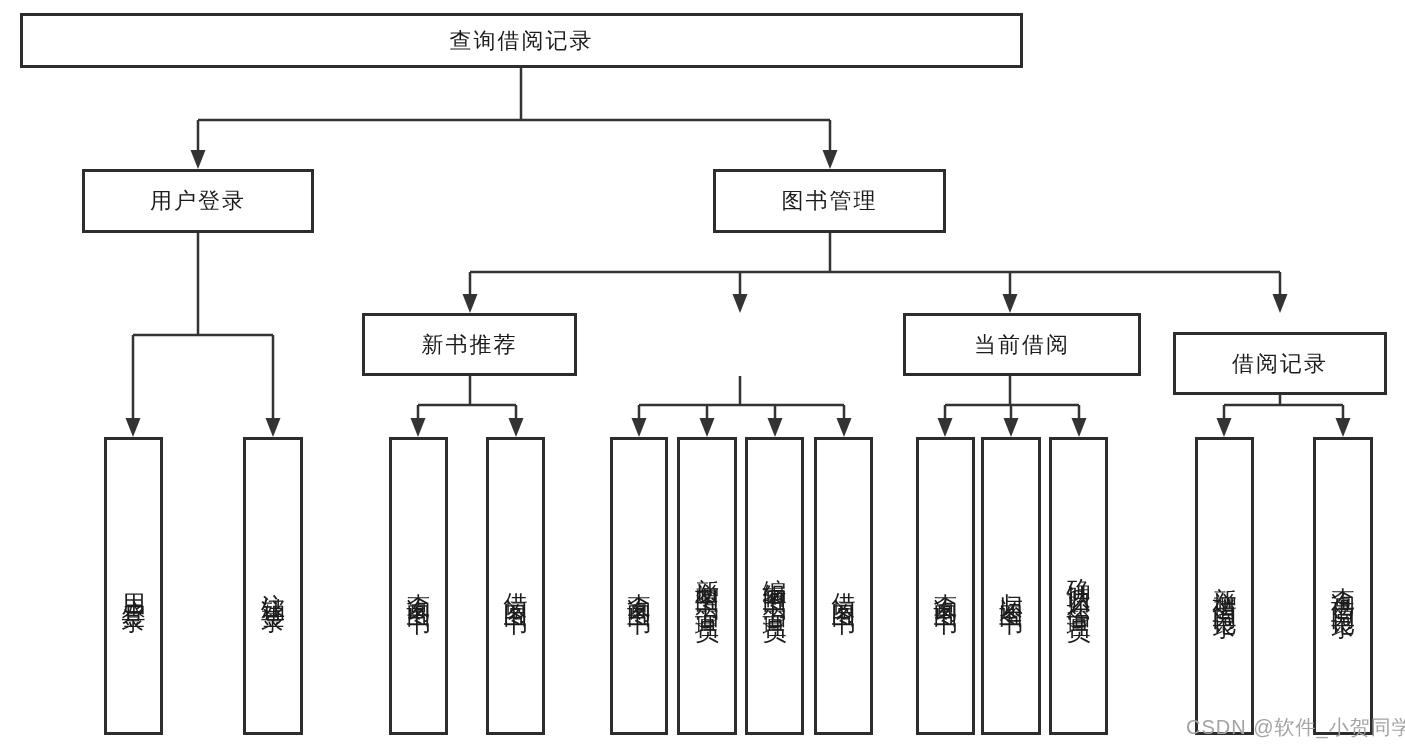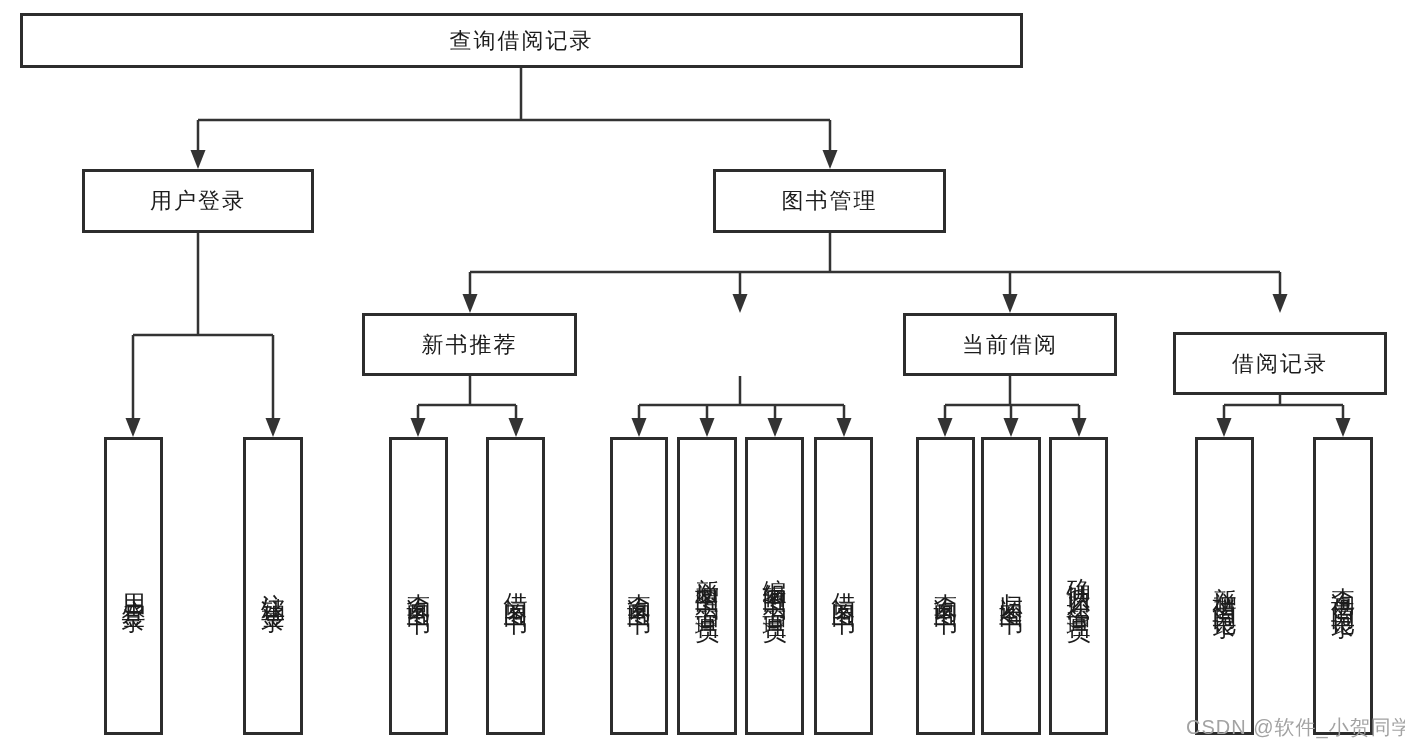--- a/index.html
+++ b/index.html
@@ -95,21 +95,21 @@
   <div class="box" style="left:82px; top:169px; width:232px; height:64px;">
     <span>用户登录</span>
   </div>
   <div class="box" style="left:713px; top:169px; width:233px; height:64px;">
     <span>图书管理</span>
   </div>
 
   <div class="box" style="left:362px; top:313px; width:215px; height:63px;text-align:right;">
     <span>新书推荐</span>
   </div>
-  <div class="box" style="left:903px; top:313px; width:214px; height:63px;">
+  <div class="box" style="left:903px; top:313px; width:238px; height:63px;">
     <span>当前借阅</span>
   </div>
   <div class="box" style="left:1173px; top:313px; width:214px; height:63px;margin-top:19px;">
     <span>借阅记录</span>
   </div>
 
   <div class="box vbox" style="left:104px; top:437px; width:59px; height:298px;">
     <span class="vtext">用户登录</span>
   </div>
   <div class="box vbox" style="left:243px; top:437px; width:60px; height:298px;">

